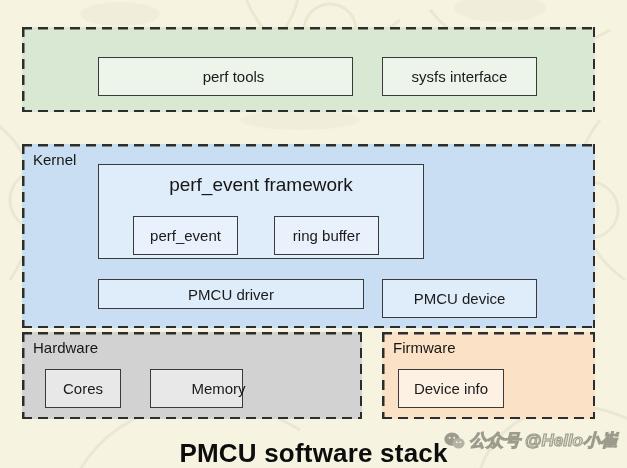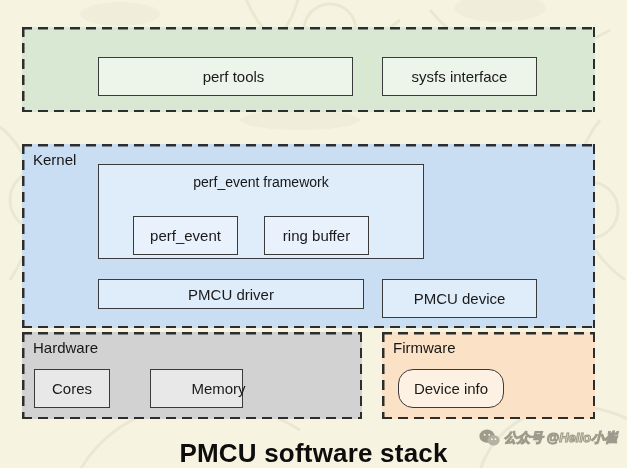--- a/index.html
+++ b/index.html
@@ -56,36 +56,36 @@
   .user-space        { left: 22px;  top: 27px;  width: 573px; height: 85px;  background-color: #d9e8d2; }
   .user-space .node  { background: #edf4e9; }
   .kernel            { left: 22px;  top: 128px; width: 573px; height: 184px; background-color: #c9def2; margin-top: 16px; }
   .kernel .node      { background: #dfecfa; }
   .framework         { left: 76px;  top: 20px;  width: 326px; height: 95px;  background: #e2eefb; }
   .framework .node   { background: #e8f1fc; }
   .framework-label {
     position: absolute;
     top: 9px; left: 0; right: 0;
     text-align: center;
-    font-size: 14px;
+    font-size: 19px;
     color: #161616;
   }
   .hardware          { left: 22px;  top: 332px; width: 340px; height: 87px;  background-color: #d2d2d2; }
   .hardware .node    { background: #e8e8e8; }
   .firmware          { left: 382px; top: 332px; width: 213px; height: 87px;  background-color: #fbe2c7; }
-  .firmware .node    { background: #fdf1e3; border-radius: 15px; }
+  .firmware .node    { background: #fdf1e3; }
 
   
   .perf-tools    { left: 76px;  top: 30px; width: 255px; height: 39px; padding-left: 16px; }
   .sysfs         { left: 360px; top: 30px; width: 155px; height: 39px; }
   .perf-event    { left: 34px;  top: 51px; width: 105px; height: 39px; }
-  .ring-buffer   { left: 165px; top: 51px; width: 105px; height: 39px; }
+  .ring-buffer   { left: 175px; top: 51px; width: 105px; height: 39px; }
   .pmcu-driver   { left: 76px;  top: 135px; width: 266px; height: 30px; }
   .pmcu-device   { left: 360px; top: 135px; width: 155px; height: 39px; justify-content: center; }
-  .cores         { left: 12px;  top: 37px; width: 76px;  height: 39px; }
+  .cores         { left: 23px;  top: 37px; width: 76px;  height: 39px; }
   .memory        { left: 128px; top: 37px; width: 93px;  height: 39px; padding-left: 44px; }
   .pmcu-hw       { left: 236px; top: 37px; width: 88px;  height: 39px; }
   .device-info   { left: 16px;  top: 37px; width: 106px; height: 39px; }
   .irq           { left: 132px; top: 37px; width: 63px;  height: 39px; }
 
   .diagram-title {
     position: absolute;
     z-index: 2;
     left: 0;
     width: 100%;
@@ -99,21 +99,21 @@
   .watermark {
     position: absolute;
     z-index: 3;
     right: 10px;
     top: 429px;
     display: flex;
     align-items: center;
     gap: 4px;
   }
   .watermark-text {
-    font-size: 13px;
+    font-size: 17px;
     font-weight: 700;
     font-style: italic;
     color: #dddbc9;
     -webkit-text-stroke: 1px #9c9b8c;
     text-shadow: 0 0 1px #a5a496;
     white-space: nowrap;
   }
 </style>
 </head>
 <body>

